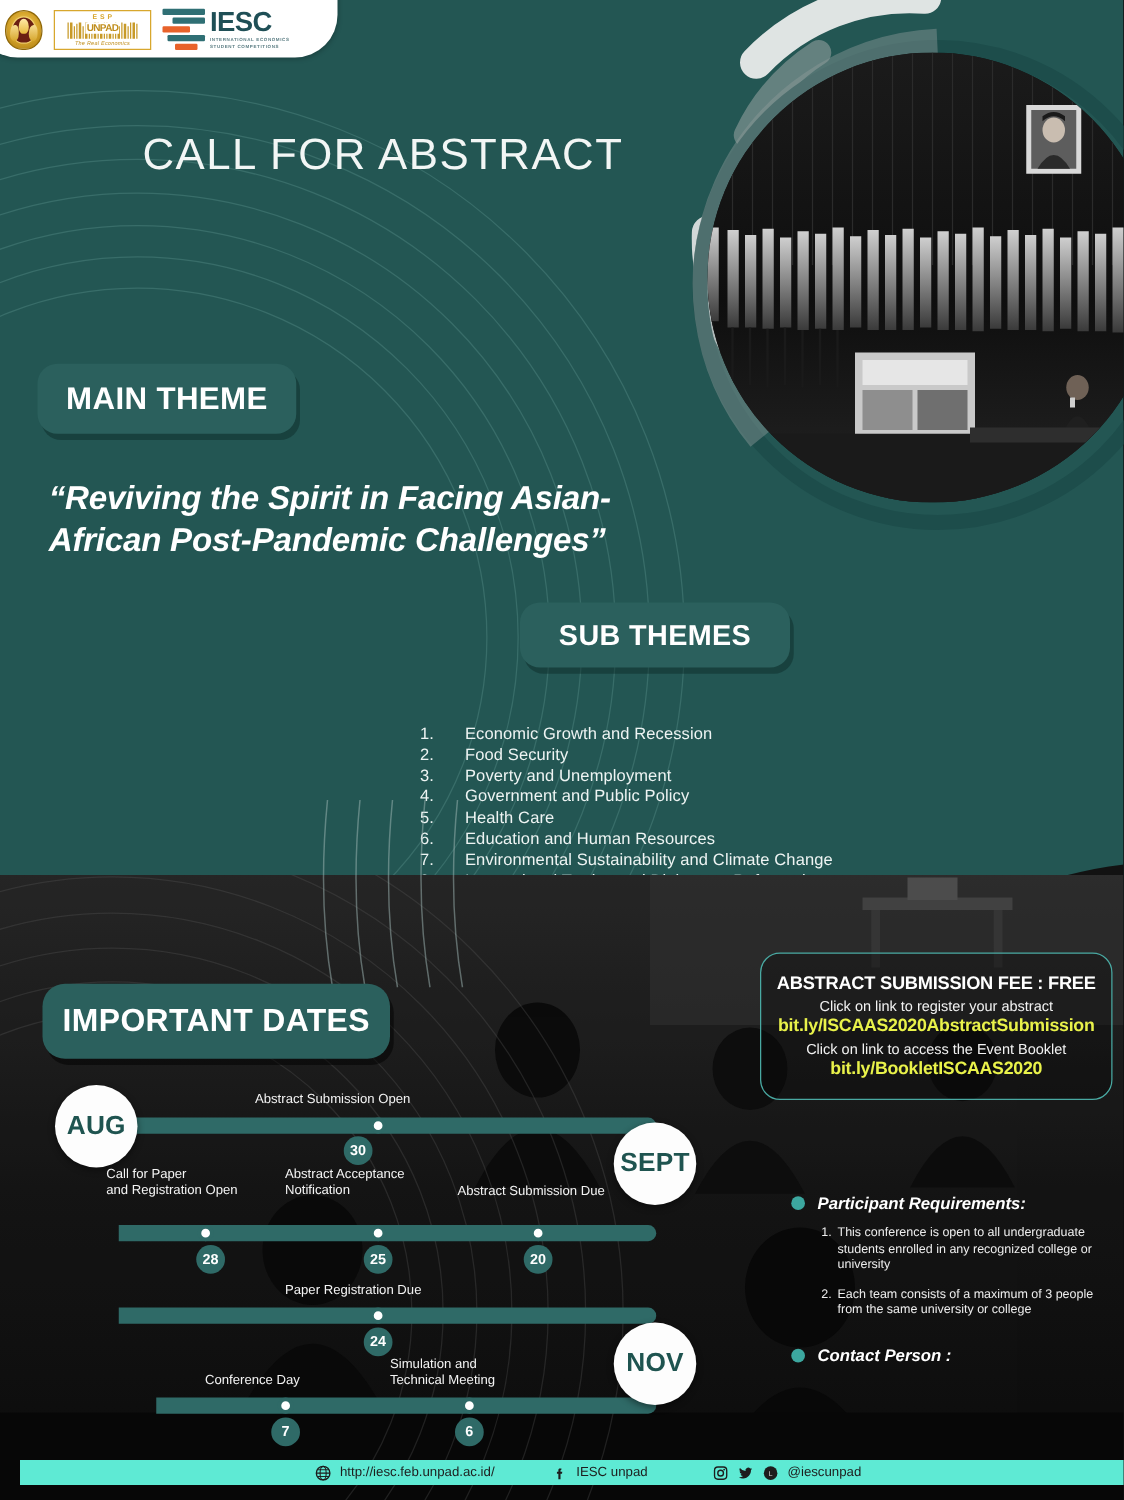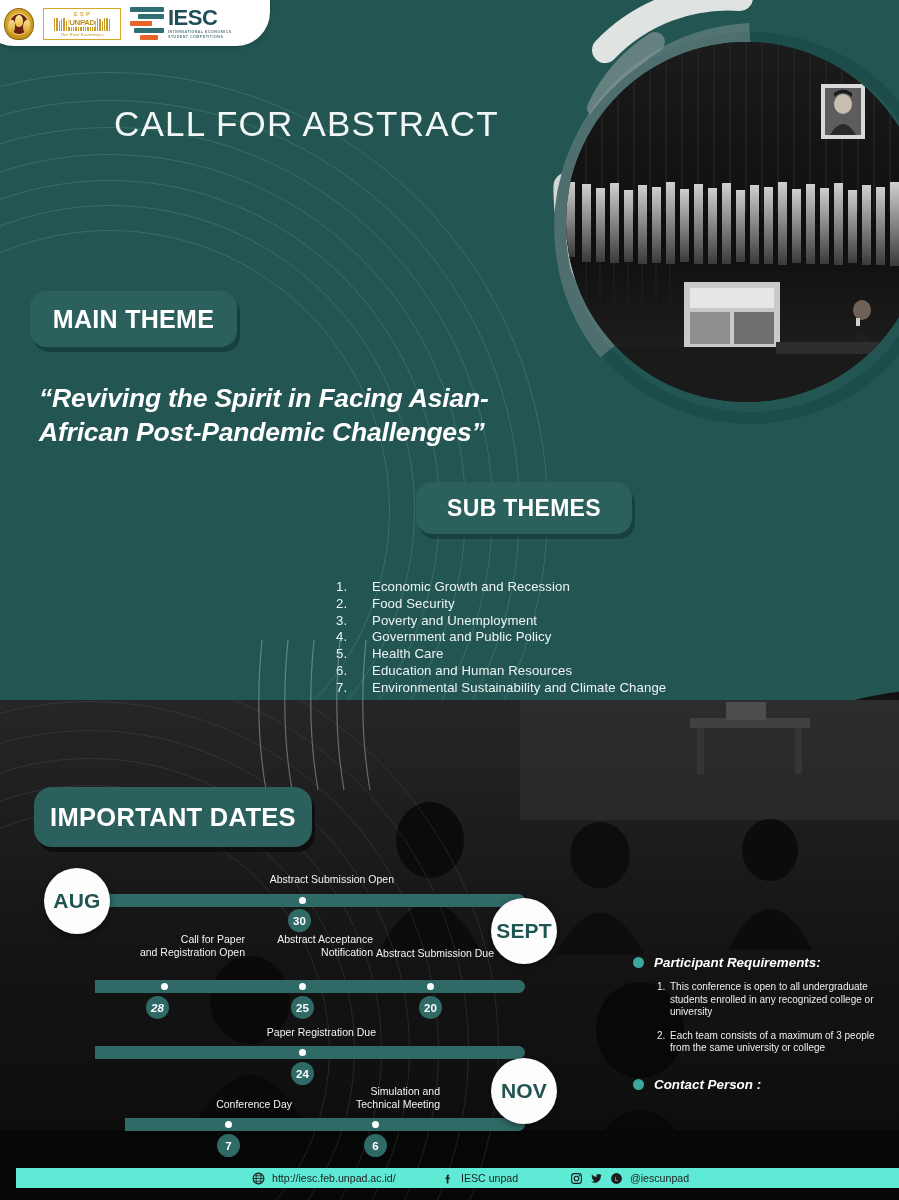--- a/index.html
+++ b/index.html
@@ -160,21 +160,21 @@
     display:flex;align-items:center;justify-content:center;
     color:#1f5450;font-weight:bold;font-size:21px;letter-spacing:.2px;
     box-shadow:0 2px 6px rgba(0,0,0,.45);
   }
   .tl-node{position:absolute;width:13px;height:13px;border-radius:50%;background:#ffffff;border:3.5px solid #2f6a67;}
   .tl-day{
     position:absolute;width:23px;height:23px;border-radius:50%;background:#2f6a67;
     display:flex;align-items:center;justify-content:center;color:#fff;font-size:11.5px;font-weight:bold;
   }
   .tl-label{
-    position:absolute;color:#f3f3f3;font-size:10.5px;line-height:12.5px;text-align:right;white-space:pre-line;
+    position:absolute;color:#f3f3f3;font-size:10.5px;line-height:12.5px;text-align:left;white-space:pre-line;
   }
 
   
   .fee-box{
     position:absolute;left:608px;top:762px;width:282px;height:118px;
     border:1.6px solid #49a9a2;border-radius:16px;
     display:flex;flex-direction:column;align-items:center;justify-content:center;gap:1px;
     padding:6px 8px;background:rgba(8,10,10,.35);
   }
   .fee-title{font-size:14.6px;font-weight:bold;color:#ffffff;letter-spacing:-.2px;}
@@ -497,26 +497,26 @@
   </svg>
 
   <div class="badge-dates">IMPORTANT DATES</div>
 
   <div class="timeline">
 
     <div class="tl-bar" style="left:95px;top:34px;width:430px;border-radius:0 7px 7px 0;"></div>
     <div class="tl-month" style="left:44px;top:8px;">AUG</div>
     <div class="tl-month" style="left:491px;top:38px;">SEPT</div>
     <div class="tl-node" style="left:296px;top:34px;"></div>
-    <div class="tl-day" style="left:288px;top:49px;">30</div>
+    <div class="tl-day" style="left:275px;top:49px;">30</div>
     <div class="tl-label" style="left:204px;top:13px;width:190px;">Abstract Submission Open</div>
 
     <div class="tl-bar" style="left:95px;top:120px;width:430px;border-radius:0 7px 7px 0;"></div>
     <div class="tl-node" style="left:158px;top:120px;"></div>
-    <div class="tl-day" style="left:146px;top:136px;font-style:italic;">28</div>
+    <div class="tl-day" style="left:157px;top:136px;">28</div>
     <div class="tl-label" style="left:85px;top:73px;width:160px;">Call for Paper
 and Registration Open</div>
 
     <div class="tl-node" style="left:296px;top:120px;"></div>
     <div class="tl-day" style="left:291px;top:136px;">25</div>
     <div class="tl-label" style="left:228px;top:73px;width:145px;">Abstract Acceptance
 Notification</div>
 
     <div class="tl-node" style="left:424px;top:120px;"></div>
     <div class="tl-day" style="left:419px;top:136px;">20</div>
@@ -533,20 +533,27 @@
     <div class="tl-node" style="left:222px;top:258px;"></div>
     <div class="tl-day" style="left:217px;top:274px;">7</div>
     <div class="tl-label" style="left:164px;top:238px;width:128px;">Conference Day</div>
 
     <div class="tl-node" style="left:369px;top:258px;"></div>
     <div class="tl-day" style="left:364px;top:274px;">6</div>
     <div class="tl-label" style="left:312px;top:225px;width:128px;">Simulation and
 Technical Meeting</div>
   </div>
 
+  <div class="fee-box">
+    <div class="fee-title">ABSTRACT SUBMISSION FEE : FREE</div>
+    <div class="fee-line">Click on link to register your abstract</div>
+    <div class="fee-link">bit.ly/ISCAAS2020AbstractSubmission</div>
+    <div class="fee-line">Click on link to access the Event Booklet</div>
+    <div class="fee-link">bit.ly/BookletISCAAS2020</div>
+  </div>
 
   <div class="req-block">
     <div class="info-head">
       <div class="dot"></div>
       <span>Participant Requirements:</span>
     </div>
     <ul class="req-list">
       <li>
           <span class="rn">1.</span>
           <span>This conference is open to all undergraduate students enrolled in any recognized college or university</span>

